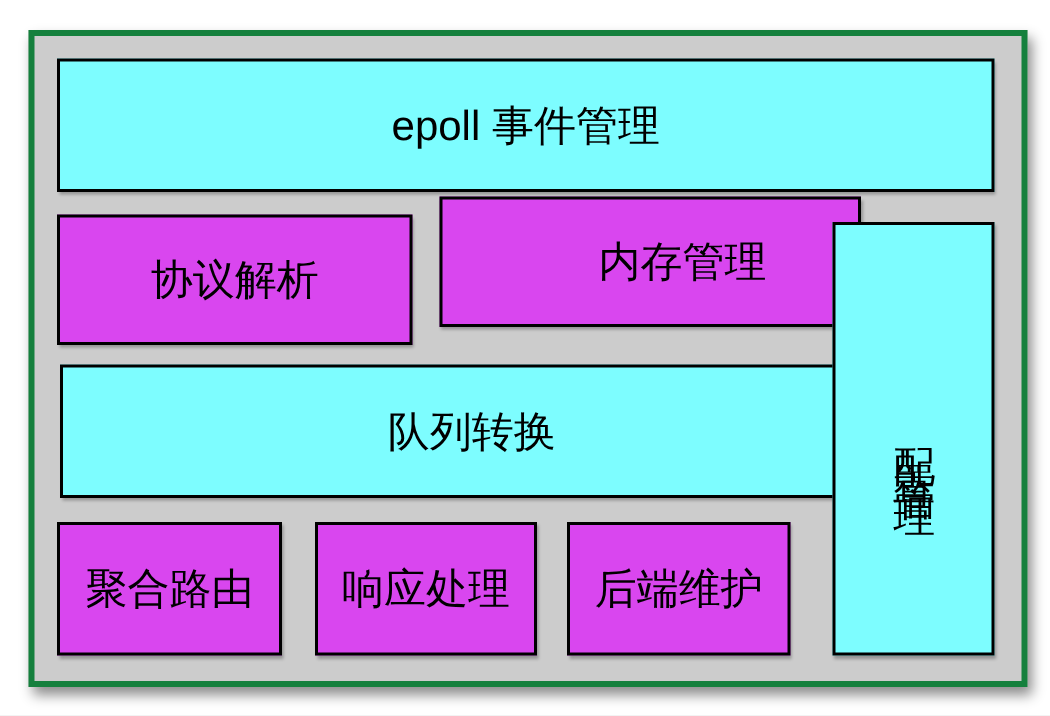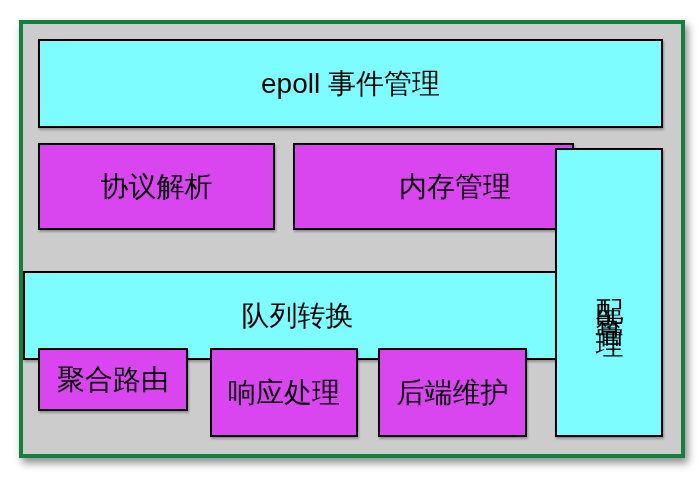--- a/index.html
+++ b/index.html
@@ -34,23 +34,23 @@
     font-weight: 500;
     color: #000000;
     box-shadow: 1px 2px 2px rgba(0,0,0,0.28);
     white-space: nowrap;
   }
   .cyan  { background: #7dfdff; }
   .green { background: #d946ef; }
 
   .block-epoll    { left: 15px;  top: 15px;  width: 625px; height: 89px; }
   .block-protocol { left: 15px;  top: 119px; width: 237px; height: 87px; }
-  .block-memory   { left: 270px; top: 119px; width: 281px; height: 87px; padding-left: 43px; }
-  .block-queue    { left: 0;  top: 219px; width: 549px; height: 89px; margin-top: 28px; }
-  .block-route    { left: 15px;  top: 324px; width: 150px; height: 63px; }
+  .block-memory   { left: 270px; top: 107px; width: 281px; height: 87px; padding-left: 43px; }
+  .block-queue    { left: 17px;  top: 219px; width: 549px; height: 89px; }
+  .block-route    { left: 15px;  top: 324px; width: 150px; height: 89px; }
   .block-response { left: 187px; top: 324px; width: 148px; height: 89px; }
   .block-backend  { left: 355px; top: 324px; width: 149px; height: 89px; }
   .block-config   { left: 532px; top: 124px; width: 108px; height: 289px; }
 
   .vertical-label {
     writing-mode: vertical-rl;
     text-orientation: upright;
     letter-spacing: 11px;
     line-height: 1;
     padding-top: 11px; 

